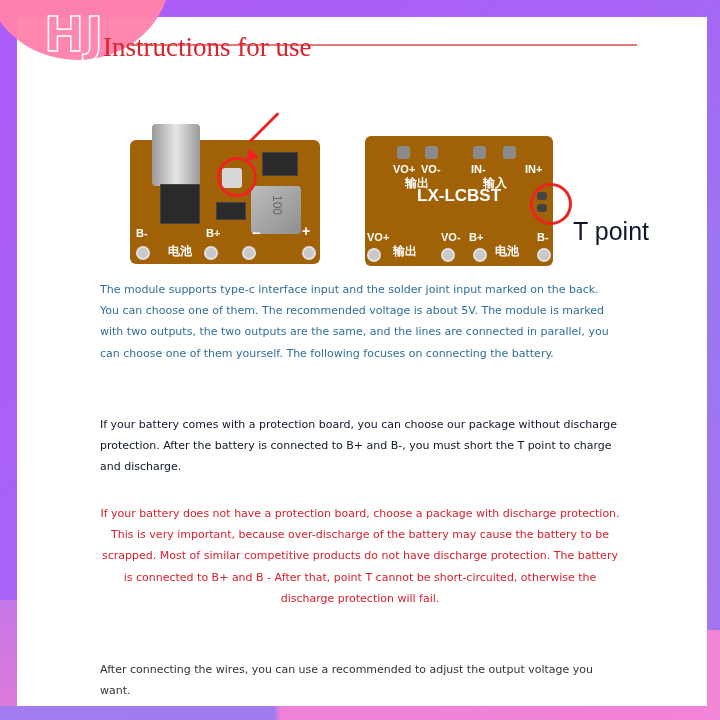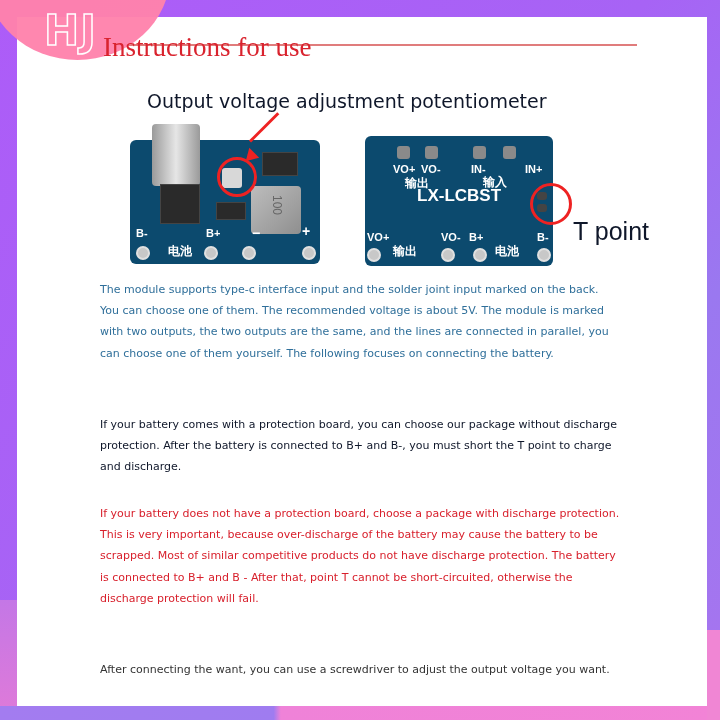--- a/index.html
+++ b/index.html
@@ -4,42 +4,42 @@
 <style>
   html, body { margin:0; padding:0; }
   body { width:720px; height:720px; position:relative; overflow:hidden; background:#a95ff7; font-family:"Liberation Sans", "DejaVu Sans", sans-serif; }
   .frame { position:absolute; inset:0; background:linear-gradient(135deg,#ad5cf8 0%,#a763f5 45%,#9a78f0 70%,#a774ef 100%); }
   .frame-bottom { position:absolute; left:0; right:0; bottom:0; height:14px; background:linear-gradient(90deg,#a37cf0 0%,#9f7cf0 38%,#ef82d8 39%,#f283d6 100%); clip-path:polygon(0 0,100% 0,100% 100%,0 100%); }
   .frame-br { position:absolute; right:0; bottom:0; width:13px; height:90px; background:#f086d4; }
   .frame-bl { position:absolute; left:0; bottom:0; width:17px; height:120px; background:linear-gradient(180deg,#c477e6,#e07ad8); }
   .page { position:absolute; left:17px; top:17px; width:690px; height:689px; background:#ffffff; }
   .rule { position:absolute; left:100px; top:27px; width:520px; height:2px; background:#e07c7c; }
   .logo-circle { position:absolute; left:-15px; top:-110px; width:185px; height:170px; border-radius:50%; background:#ff82ac; opacity:0.96; }
-  .logo-text { position:absolute; left:44px; top:6px; font-size:42px; font-weight:bold; color:transparent; -webkit-text-stroke:1.5px #ffffff; letter-spacing:1px; font-family:"DejaVu Sans", sans-serif; }
+  .logo-text { position:absolute; left:44px; top:6px; font-size:48px; font-weight:bold; color:transparent; -webkit-text-stroke:1.5px #ffffff; letter-spacing:1px; font-family:"DejaVu Sans", sans-serif; }
   .title { position:absolute; left:103px; top:32px; font-size:27px; color:#d9232e; font-family:Liberation Serif, serif; }
-  .subtitle { position:absolute; left:104px; top:90px; font-size:19px; color:#0f172a; font-family:"DejaVu Sans", sans-serif;margin-left:43px; }
-  .board { position:absolute; background:#0c4a6e; border-radius:6px; }
+  .subtitle { position:absolute; left:104px; top:90px; font-size:19px; color:#ffffff; font-family:"DejaVu Sans", sans-serif;margin-left:43px; }
+  .board { position:absolute; background:#a16207; border-radius:6px; }
   .b1 { left:130px; top:140px; width:190px; height:124px; }
   .b2 { left:365px; top:136px; width:188px; height:130px; }
   .pad { position:absolute; background:#c8c8c8; border-radius:50%; width:10px; height:10px; border:2px solid #e0e0e0; }
   .sqpad { position:absolute; background:#8a8a8a; border-radius:3px; width:13px; height:13px; }
   .silk { position:absolute; color:#ffffff; font-weight:bold; font-size:11px; line-height:11px; }
   .usb { position:absolute; left:22px; top:-16px; width:48px; height:62px; background:linear-gradient(90deg,#9a9a9a,#e6e6e6,#9a9a9a); border-radius:4px; }
   .chip { position:absolute; background:#2a2a2a; border:1px solid #444; }
   .inductor { position:absolute; left:121px; top:46px; width:50px; height:48px; background:linear-gradient(135deg,#bdbdbd,#8f8f8f); border-radius:4px; }
   .ind-label { position:absolute; left:16px; top:12px; font-size:12px; color:#666; transform:rotate(90deg); }
   .pot { position:absolute; left:92px; top:28px; width:20px; height:20px; background:#d8d8d8; border-radius:3px; }
   .redcircle { position:absolute; border:3px solid #e22; border-radius:50%; }
   .arrow { position:absolute; left:250px; top:140px; width:40px; height:3px; background:#e22; transform:rotate(-45deg); transform-origin:left center; }
   .arrow-head { position:absolute; left:244px; top:150px; width:0; height:0; border-top:7px solid transparent; border-bottom:7px solid transparent; border-right:12px solid #e22; transform:rotate(-45deg); }
   .tpoint { position:absolute; left:573px; top:217px; font-size:25px; color:#0f172a; font-family:Liberation Sans, sans-serif; }
   .para { position:absolute; left:100px; width:520px; font-size:11px; line-height:21.2px; font-family:"DejaVu Sans", sans-serif; margin:0; }
   .p1 { top:279px; color:#2f6f9a; }
   .p2 { top:414px; color:#0f172a; }
-  .p3 { top:503px; color:#d8202c; }
+  .p3 { top:503px; color:#d8202c;text-align:center; }
   .p4 { top:659px; color:#333333; }
 </style>
 </head>
 <body>
 
 <div class="frame"></div>
 <div class="frame-bl"></div>
 <div class="frame-bottom"></div>
 <div class="frame-br"></div>
 
@@ -79,34 +79,34 @@
 <div class="board b2">
   <div class="sqpad" style="left:32px;top:10px;"></div>
   <div class="sqpad" style="left:60px;top:10px;"></div>
   <div class="sqpad" style="left:108px;top:10px;"></div>
   <div class="sqpad" style="left:138px;top:10px;"></div>
   <span class="silk" style="left:28px;top:28px;">VO+</span>
   <span class="silk" style="left:56px;top:28px;">VO-</span>
   <span class="silk" style="left:106px;top:28px;">IN-</span>
   <span class="silk" style="left:136px;top:28px;margin-left:24px;">IN+</span>
   <span class="silk" style="left:40px;top:42px;font-size:12px;">输出</span>
-  <span class="silk" style="left:118px;top:42px;font-size:12px;font-family:Liberation Mono, monospace;">输入</span>
+  <span class="silk" style="left:118px;top:42px;font-size:12px;">输入</span>
   <span class="silk" style="left:52px;top:46px;font-size:17px;margin-top:8px;">LX-LCBST</span>
   <div class="sqpad" style="left:172px;top:56px;width:10px;height:8px;background:#444;"></div>
   <div class="sqpad" style="left:172px;top:68px;width:10px;height:8px;background:#444;"></div>
   <span class="silk" style="left:2px;top:96px;">VO+</span>
   <span class="silk" style="left:76px;top:96px;">VO-</span>
   <span class="silk" style="left:104px;top:96px;">B+</span>
   <span class="silk" style="left:172px;top:96px;">B-</span>
   <span class="silk" style="left:28px;top:110px;font-size:12px;">输出</span>
   <span class="silk" style="left:130px;top:110px;font-size:12px;">电池</span>
   <div class="pad" style="left:2px;top:112px;"></div>
   <div class="pad" style="left:76px;top:112px;"></div>
   <div class="pad" style="left:108px;top:112px;"></div>
   <div class="pad" style="left:172px;top:112px;"></div>
 </div>
 <div class="redcircle" style="left:530px;top:183px;width:36px;height:36px;"></div>
 <div class="tpoint">T point</div>
 
 <p class="para p1">The module supports type-c interface input and the solder joint input marked on the back. You can choose one of them. The recommended voltage is about 5V. The module is marked with two outputs, the two outputs are the same, and the lines are connected in parallel, you can choose one of them yourself. The following focuses on connecting the battery.</p>
 <p class="para p2">If your battery comes with a protection board, you can choose our package without discharge protection. After the battery is connected to B+ and B-, you must short the T point to charge and discharge.</p>
 <p class="para p3">If your battery does not have a protection board, choose a package with discharge protection. This is very important, because over-discharge of the battery may cause the battery to be scrapped. Most of similar competitive products do not have discharge protection. The battery is connected to B+ and B - After that, point T cannot be short-circuited, otherwise the discharge protection will fail.</p>
-<p class="para p4">After connecting the want, you can use a screwdriver to adjust the output voltage you want.</p>
+<p class="para p4">After connecting the wires, you can use a recommended to adjust the output voltage you want.</p>
 
 </body></html>

